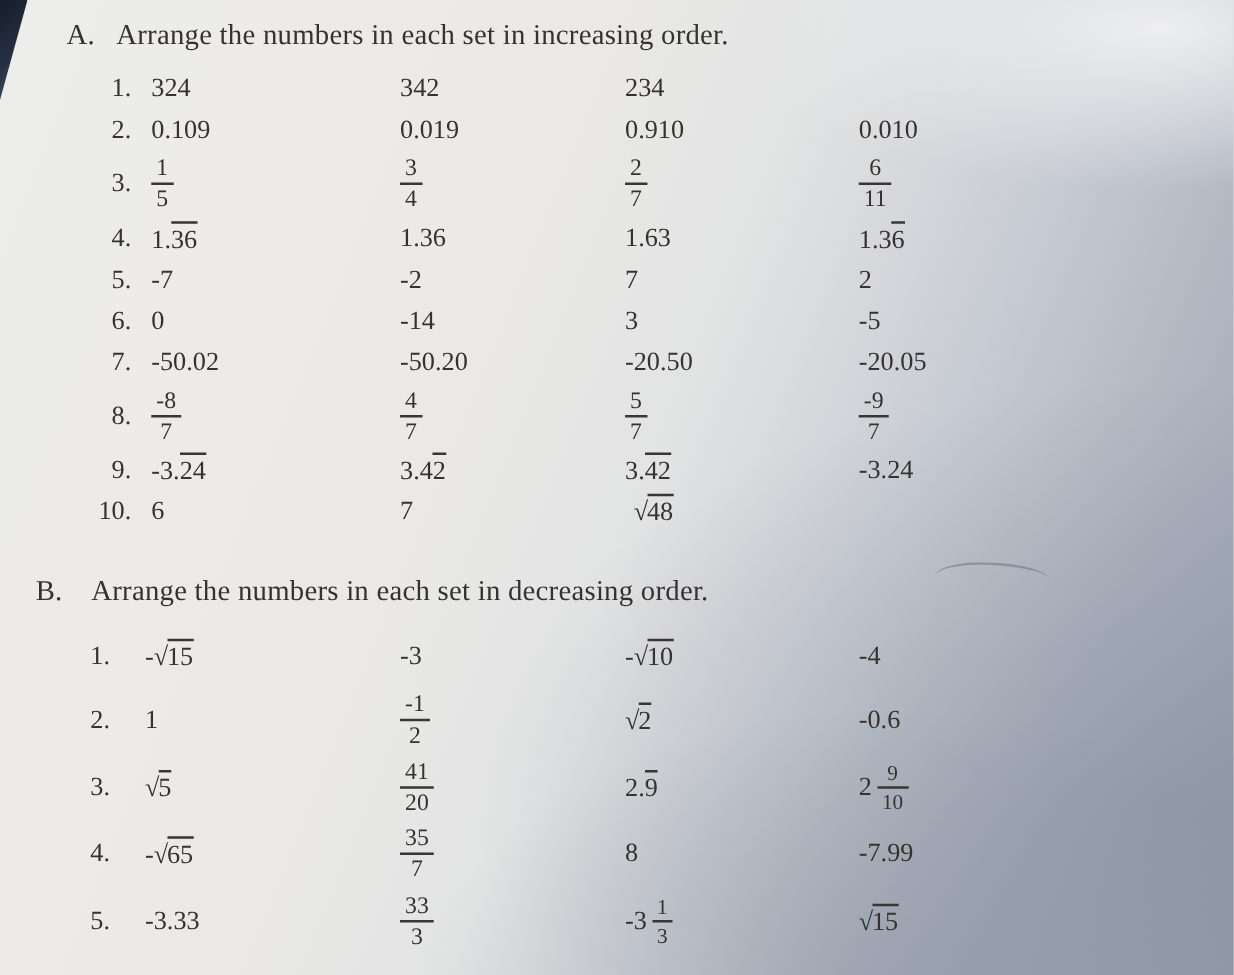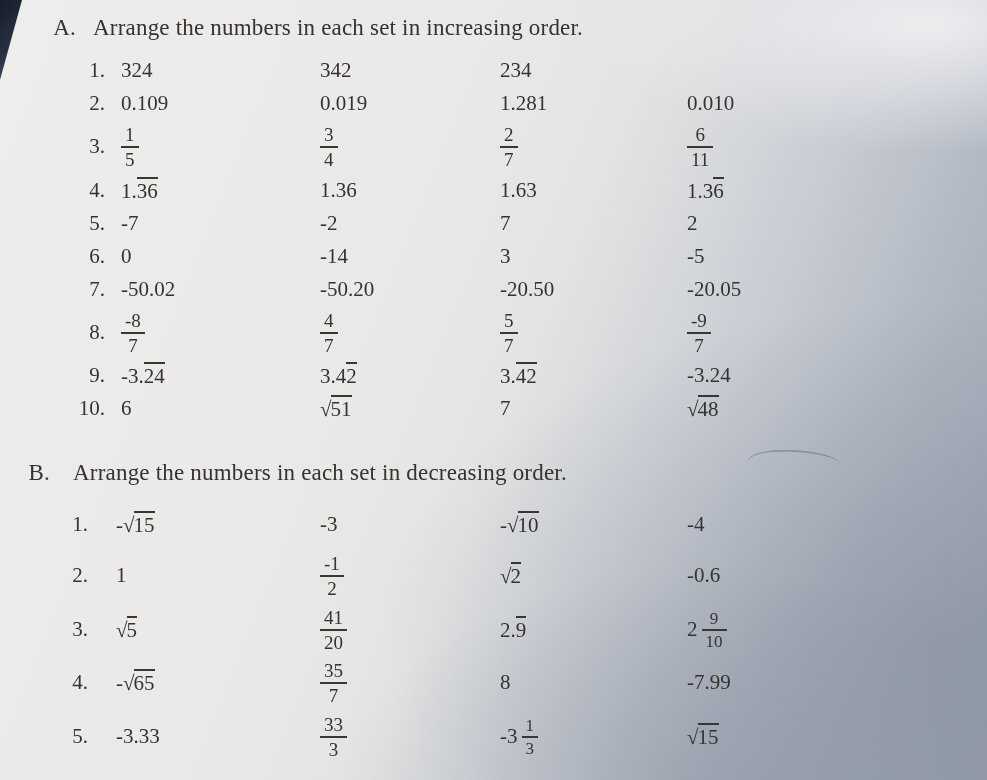--- a/index.html
+++ b/index.html
@@ -78,21 +78,21 @@
           <div class="row">
             <div class="rnum">1.</div>
             <div class="cell c1"><span class="plain">324</span></div>
             <div class="cell c2"><span class="plain">342</span></div>
             <div class="cell c4"><span class="plain">234</span></div>
           </div>
           <div class="row">
             <div class="rnum">2.</div>
             <div class="cell c1"><span class="plain">0.109</span></div>
             <div class="cell c2"><span class="plain">0.019</span></div>
-            <div class="cell c3"><span class="plain">1.281</span></div>
+            <div class="cell c3"><span class="plain">0.910</span></div>
             <div class="cell c4"><span class="plain">0.010</span></div>
           </div>
           <div class="row">
             <div class="rnum">3.</div>
             <div class="cell c1"><span class="frac"><span class="fn">1</span><span class="fd">5</span></span></div>
             <div class="cell c2"><span class="frac"><span class="fn">3</span><span class="fd">4</span></span></div>
             <div class="cell c3"><span class="frac"><span class="fn">2</span><span class="fd">7</span></span></div>
             <div class="cell c4"><span class="frac"><span class="fn">6</span><span class="fd">11</span></span></div>
           </div>
           <div class="row">
@@ -133,21 +133,20 @@
           <div class="row">
             <div class="rnum">9.</div>
             <div class="cell c1"><span class="plain"><span>-3.</span><span class="ov">24</span></span></div>
             <div class="cell c2"><span class="plain"><span>3.4</span><span class="ov">2</span></span></div>
             <div class="cell c3"><span class="plain"><span>3.</span><span class="ov">42</span></span></div>
             <div class="cell c4"><span class="plain">-3.24</span></div>
           </div>
           <div class="row">
             <div class="rnum">10.</div>
             <div class="cell c1"><span class="plain">6</span></div>
-            <div class="cell c2"><span class="plain"><span class="rsign">√</span><span class="ov">51</span></span></div>
             <div class="cell c3"><span class="plain">7</span></div>
             <div class="cell c4"><span class="plain"><span class="rsign">√</span><span class="ov">48</span></span></div>
           </div>
         </div>
     </div>
 
     <div class="section" id="secB">
       <div class="sec-head">
         <div class="sec-label">B.</div>
         <div class="sec-title">Arrange the numbers in each set in decreasing order.</div>

